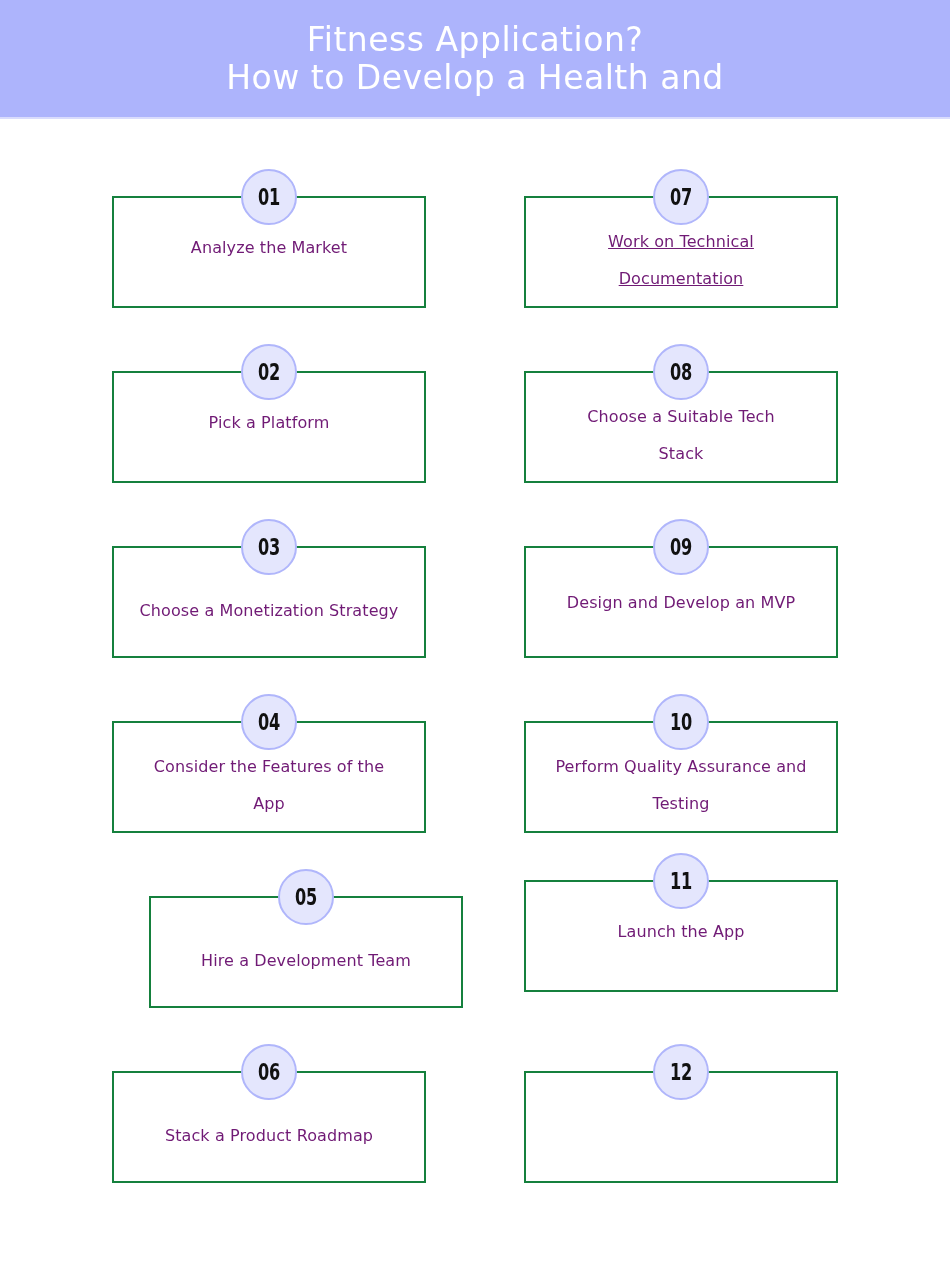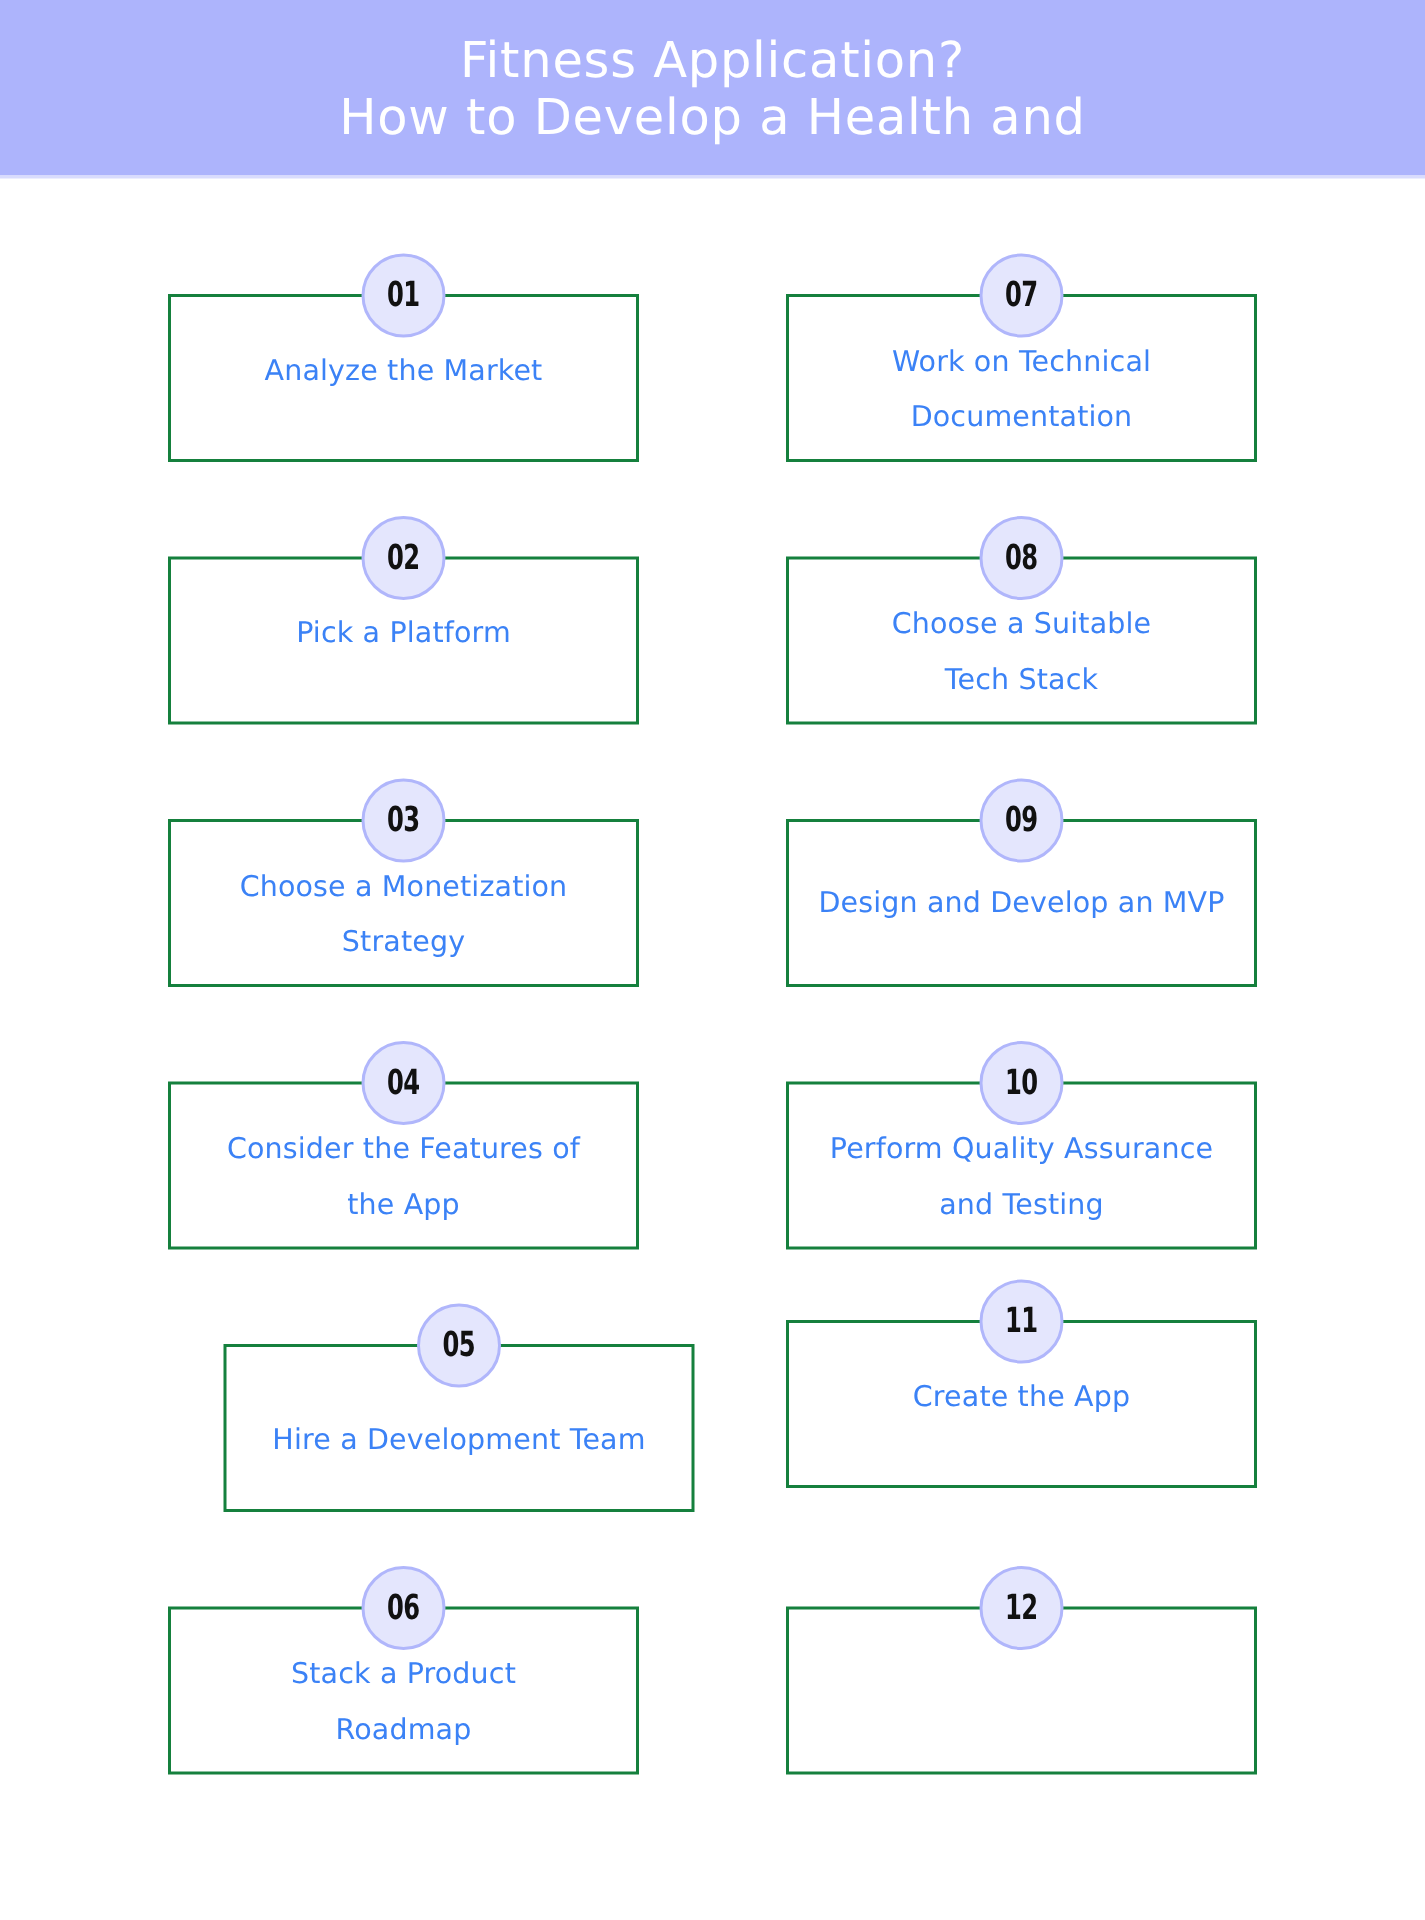--- a/index.html
+++ b/index.html
@@ -30,21 +30,21 @@
     display: flex; align-items: center; justify-content: center;
   }
   .step-num {
     font-family: "DejaVu Sans Condensed", "DejaVu Sans", sans-serif;
     font-weight: bold; font-size: 23px; color: #111111;
     transform: scaleX(0.78); letter-spacing: -0.5px;
   }
   .step-text {
     position: absolute; left: 0; right: 0; top: 26px; bottom: 10px;
     display: flex; align-items: center; justify-content: center; text-align: center;
-    font-size: 19px; line-height: 37px; color: #3b82f6; padding: 0 8px;
+    font-size: 16px; line-height: 37px; color: #701a75; padding: 0 8px;
     font-family: "DejaVu Sans", sans-serif; font-weight: normal;
     letter-spacing: 0.1px;
   }
   .step-text.single { top: 30px; bottom: 40px; }
 </style>
 </head>
 <body>
 
 <div class="header">
   <div class="header-line">Fitness Application?</div>
@@ -86,21 +86,21 @@
   <div class="step-badge">
       <span class="step-num">06</span>
     </div>
   <div class="step-text" style="padding:0 40px;">Stack a Product Roadmap</div>
 </div>
 
 <div class="step" style="left:524px; top:196px;">
   <div class="step-badge">
       <span class="step-num">07</span>
     </div>
-  <div class="step-text" style="padding:0 36px;">Work on Technical Documentation</div>
+  <div class="step-text" style="padding:0 36px;text-decoration:underline;">Work on Technical Documentation</div>
 </div>
 <div class="step" style="left:524px; top:371px;">
   <div class="step-badge">
       <span class="step-num">08</span>
     </div>
   <div class="step-text" style="padding:0 50px;">Choose a Suitable Tech Stack</div>
 </div>
 <div class="step" style="left:524px; top:546px;">
   <div class="step-badge">
       <span class="step-num">09</span>
@@ -110,19 +110,19 @@
 <div class="step" style="left:524px; top:721px;">
   <div class="step-badge">
       <span class="step-num">10</span>
     </div>
   <div class="step-text" style="padding:0 20px;">Perform Quality Assurance and Testing</div>
 </div>
 <div class="step" style="left:524px; top:880px;">
   <div class="step-badge">
       <span class="step-num">11</span>
     </div>
-  <div class="step-text single">Create the App</div>
+  <div class="step-text single">Launch the App</div>
 </div>
 <div class="step" style="left:524px; top:1071px;">
   <div class="step-badge">
       <span class="step-num">12</span>
     </div>
 </div>
 
 </body></html>

